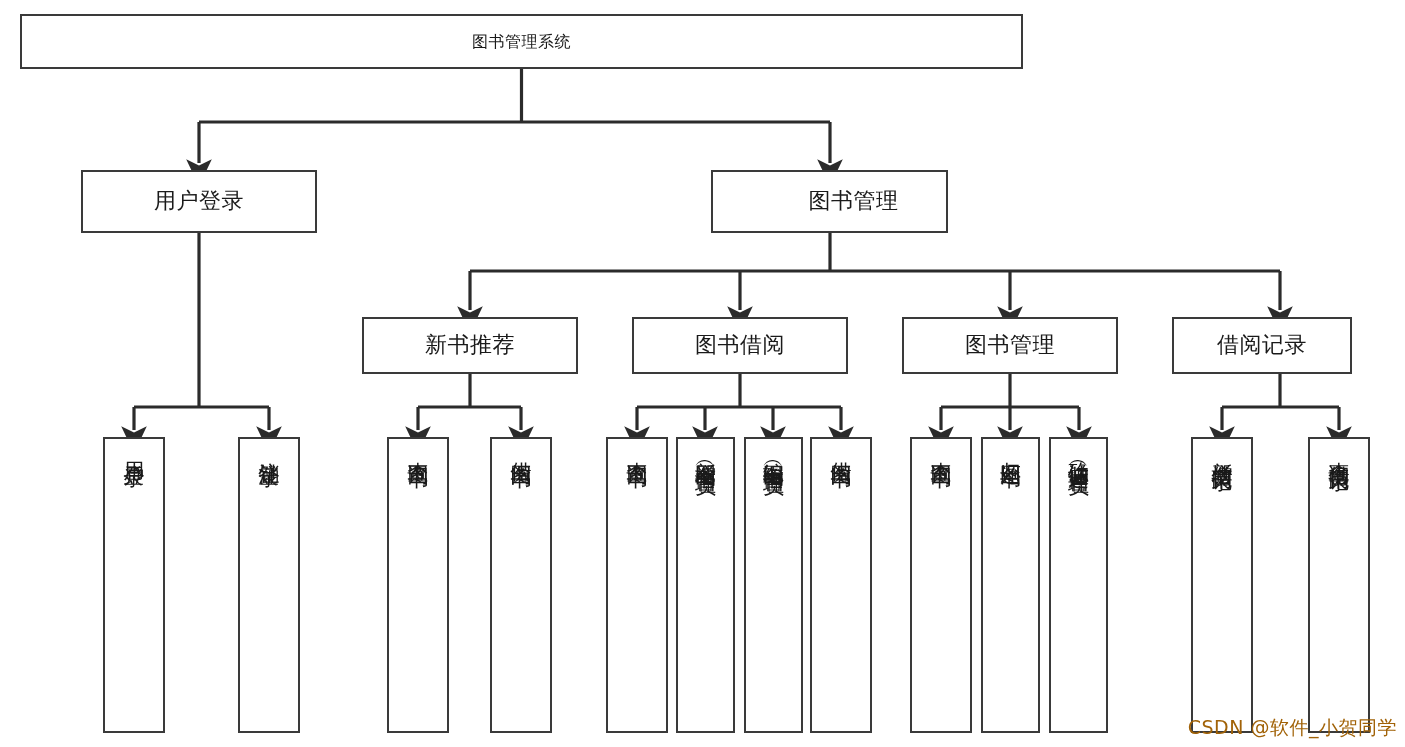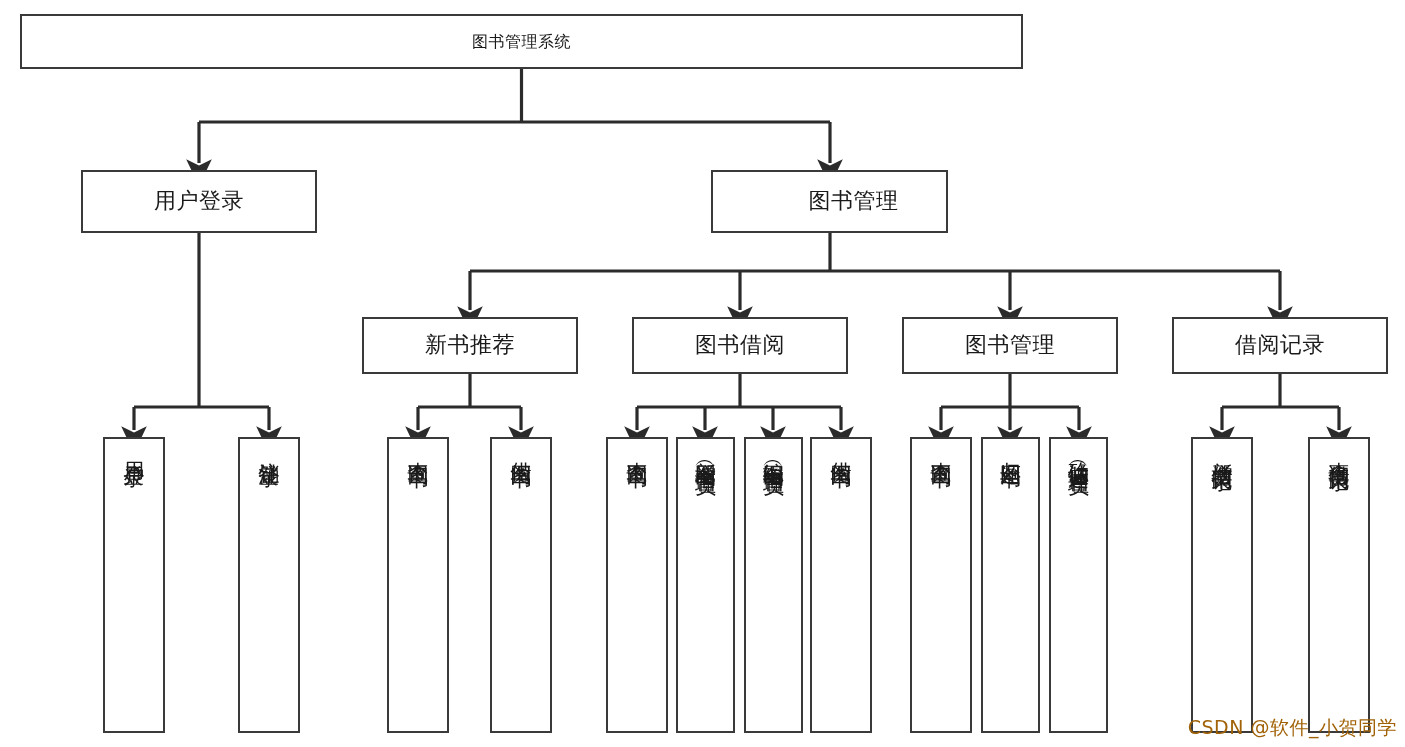--- a/index.html
+++ b/index.html
@@ -139,21 +139,21 @@
 
   <div class="node horiz" style="left:632px; top:317px; width:216px; height:57px;">
     <span class="lbl">图书借阅</span>
   </div>
   <div class="node horiz" style="left:362px; top:317px; width:216px; height:57px;">
     <span class="lbl">新书推荐</span>
   </div>
   <div class="node horiz" style="left:902px; top:317px; width:216px; height:57px;">
     <span class="lbl">图书管理</span>
   </div>
-  <div class="node horiz" style="left:1172px; top:317px; width:216px; height:57px;">
+  <div class="node horiz" style="left:1172px; top:317px; width:180px; height:57px;">
     <span class="lbl">借阅记录</span>
   </div>
 
   <div class="node vert" style="left:103px; top:437px; width:62px; height:296px;">
     <span class="lbl">用户登录</span>
   </div>
   <div class="node vert" style="left:238px; top:437px; width:62px; height:296px;">
     <span class="lbl">注销登录</span>
   </div>
 

